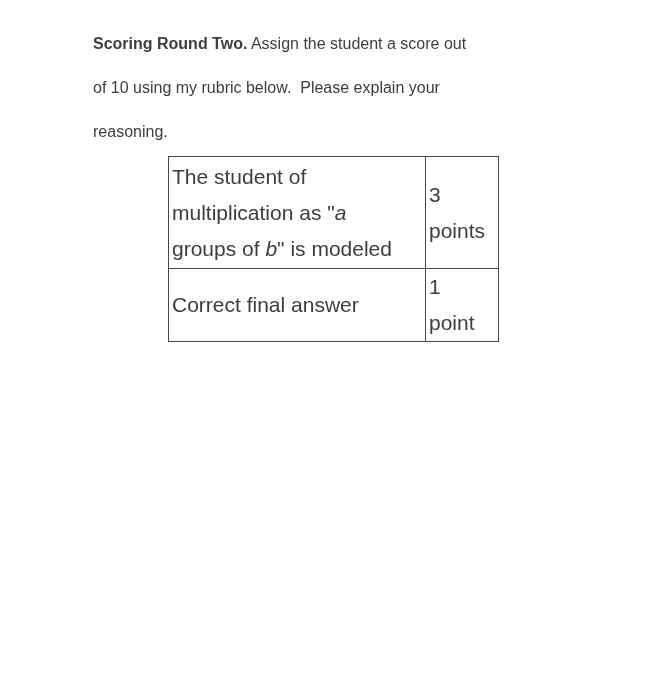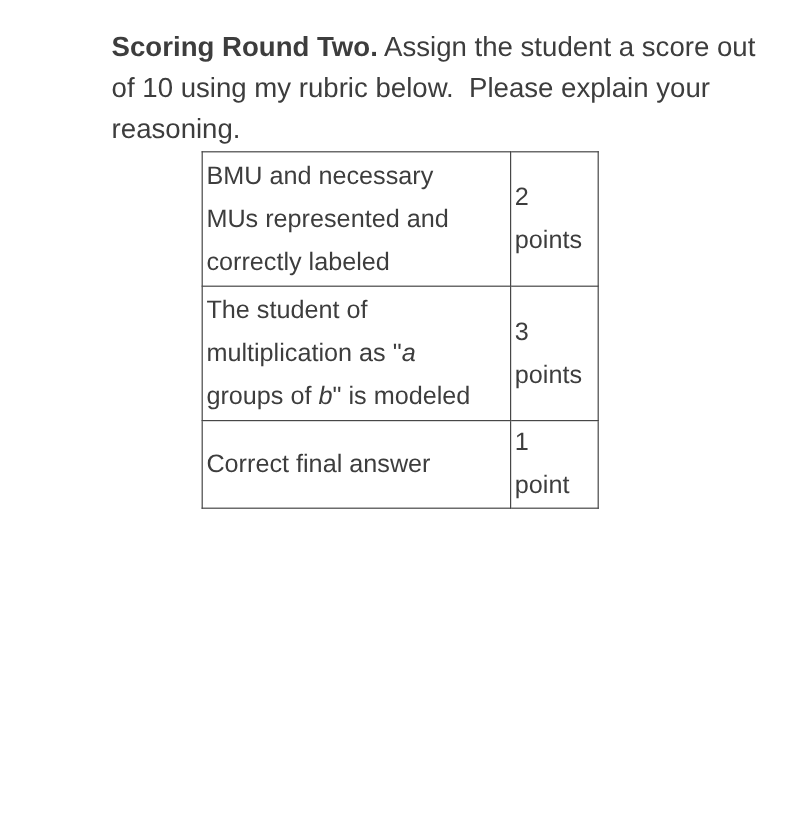--- a/index.html
+++ b/index.html
@@ -6,22 +6,22 @@
   body {
     width: 667px;
     height: 700px;
     background: var(--background, #ffffff);
     font-family: "Liberation Sans", sans-serif;
     color: var(--text, #3d3d3d);
     overflow: hidden;
   }
   .prompt {
     margin: 22px 20px 0 93px;
-    font-size: 23px;
-    line-height: 34px;
+    font-size: 16px;
+    line-height: 44px;
     white-space: pre-wrap;
   }
   .prompt .lead { font-weight: bold; }
   table.rubric {
     border-collapse: collapse;
     table-layout: fixed;
     width: 330px;
     margin: 2px 0 0 168px;
   }
   table.rubric td {
@@ -43,27 +43,20 @@
 of 10 using my rubric below.  Please explain your
 reasoning.</span></div>
 
 <table class="rubric">
   <colgroup>
     <col style="width:257px">
     <col style="width:73px">
   </colgroup>
   <tbody>
     <tr class="tall">
-      <td>BMU and necessary
-MUs represented and
-correctly labeled</td>
-      <td>2
-points</td>
-    </tr>
-    <tr class="tall">
       <td><span>The student of
 multiplication as "</span><span class="italic">a</span><span>
 groups of </span><span class="italic">b</span><span>" is modeled</span></td>
       <td>3
 points</td>
     </tr>
     <tr class="short">
       <td>Correct final answer</td>
       <td>1
 point</td>

